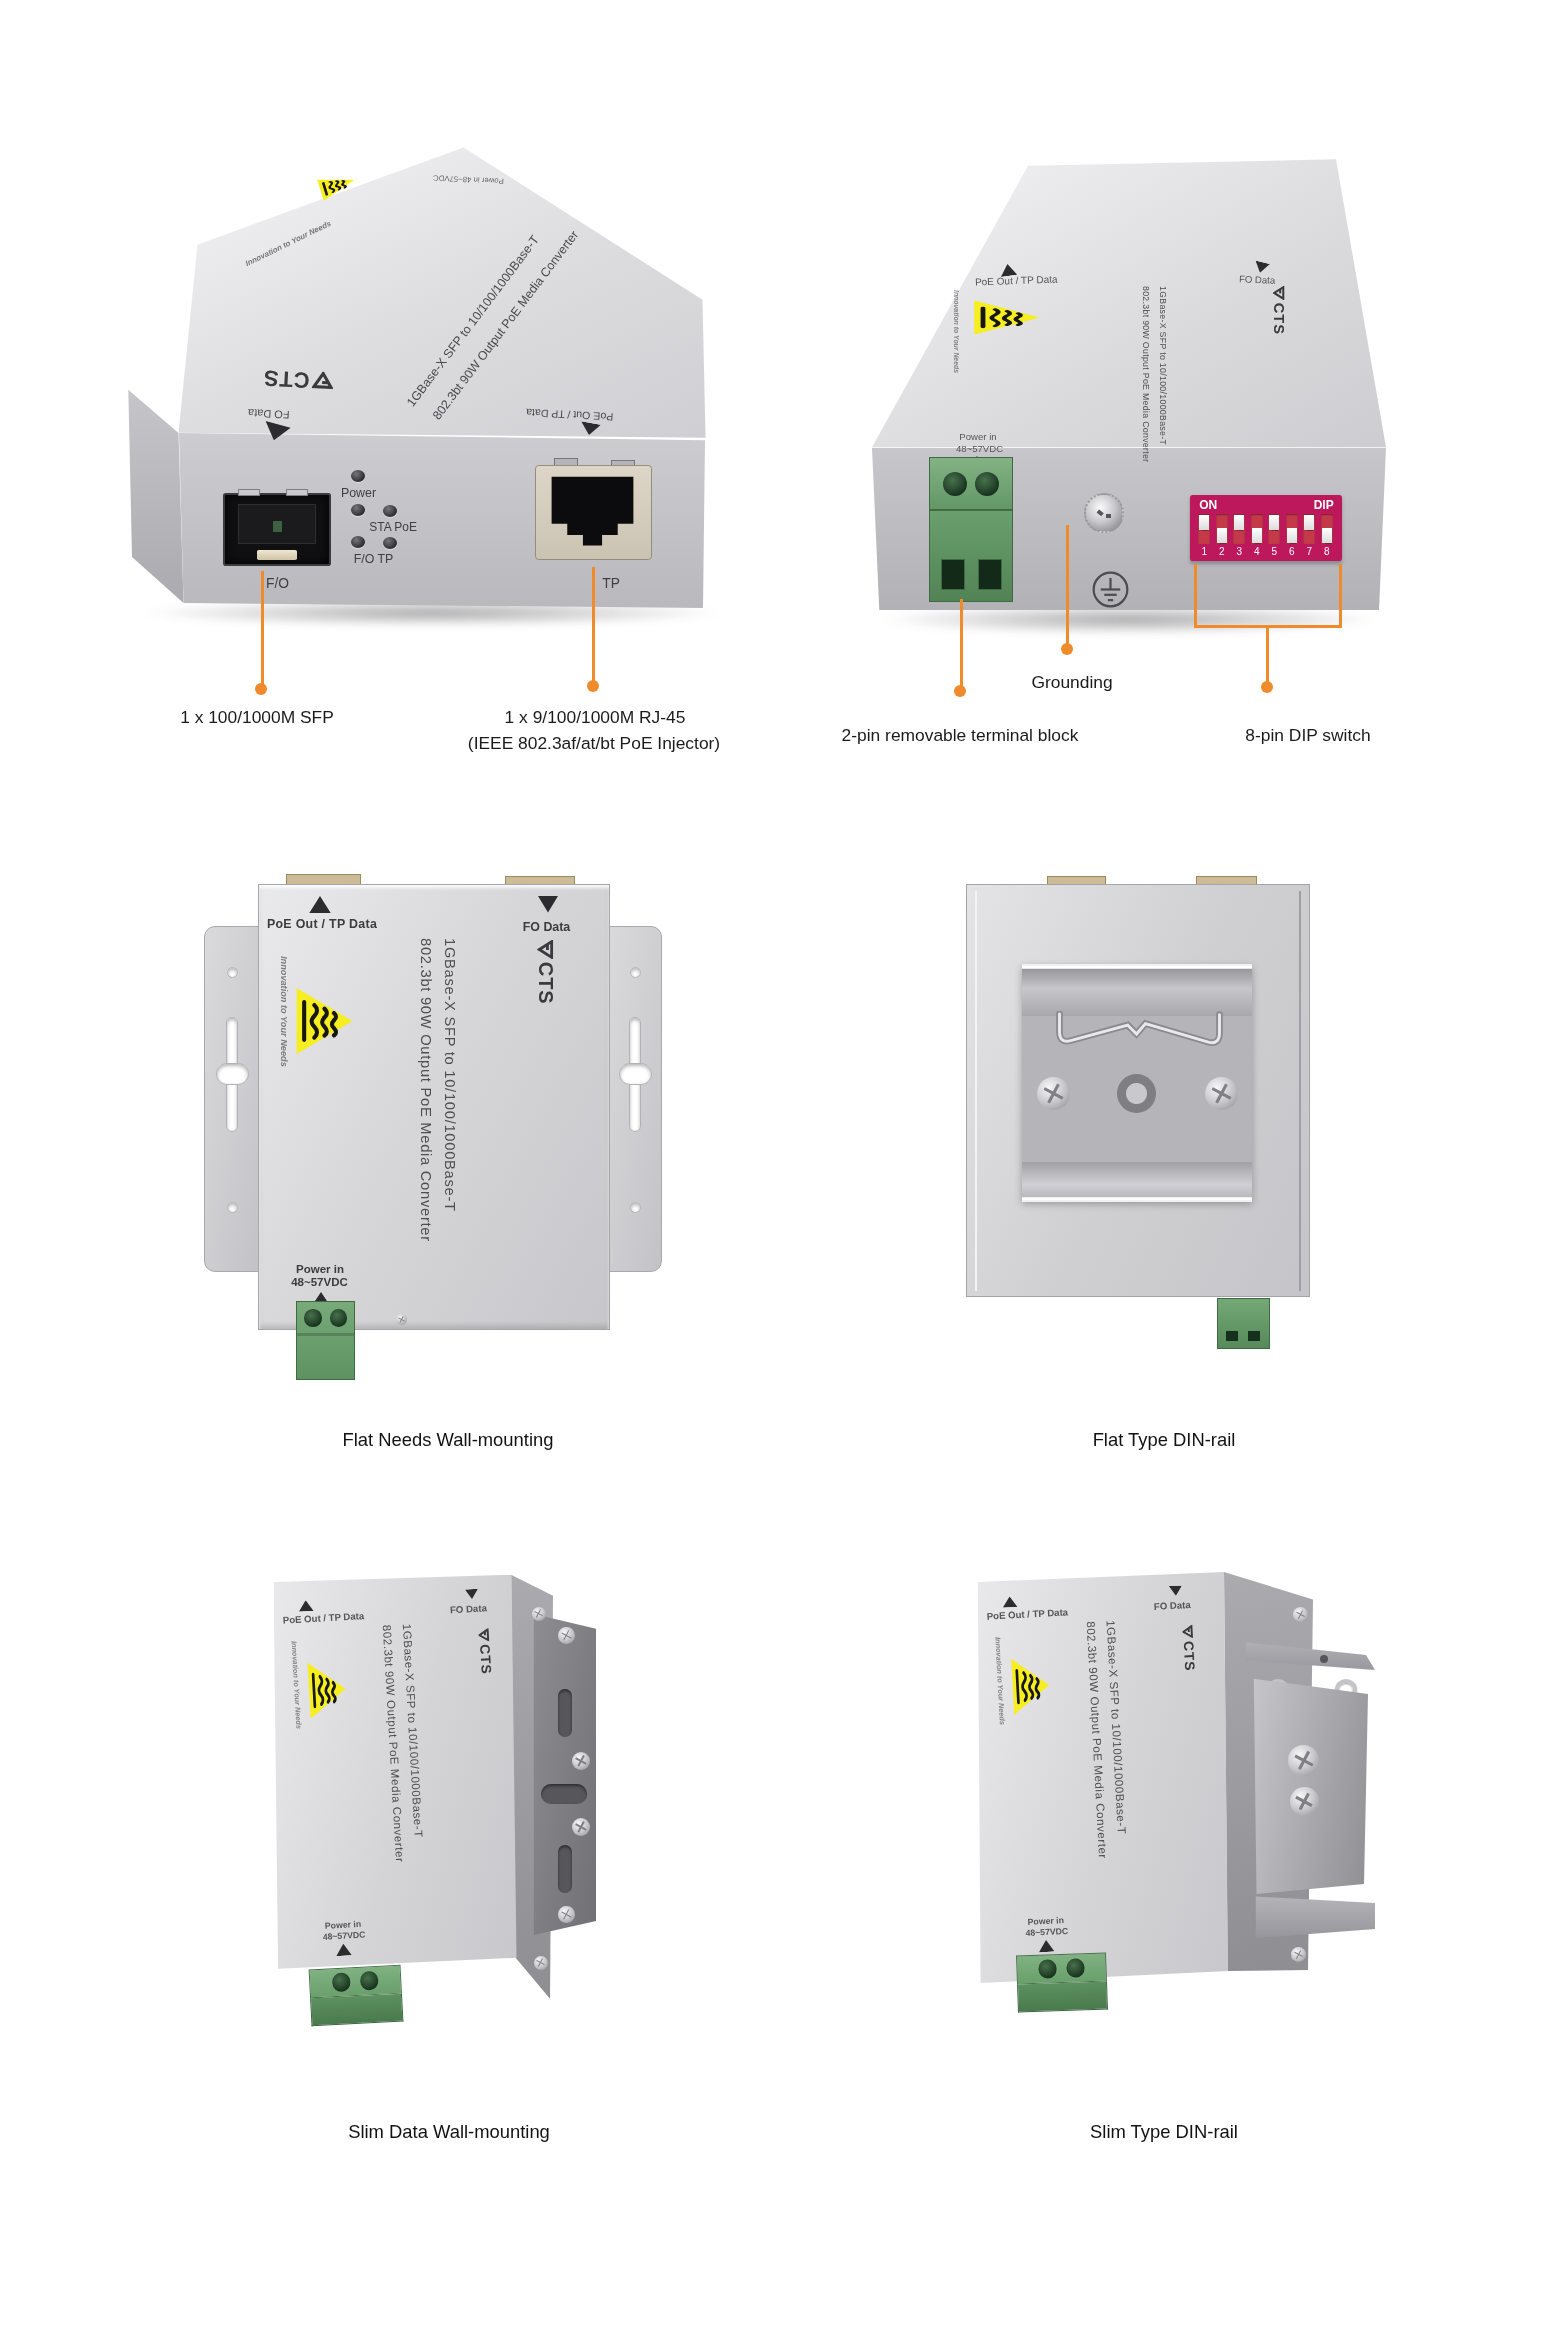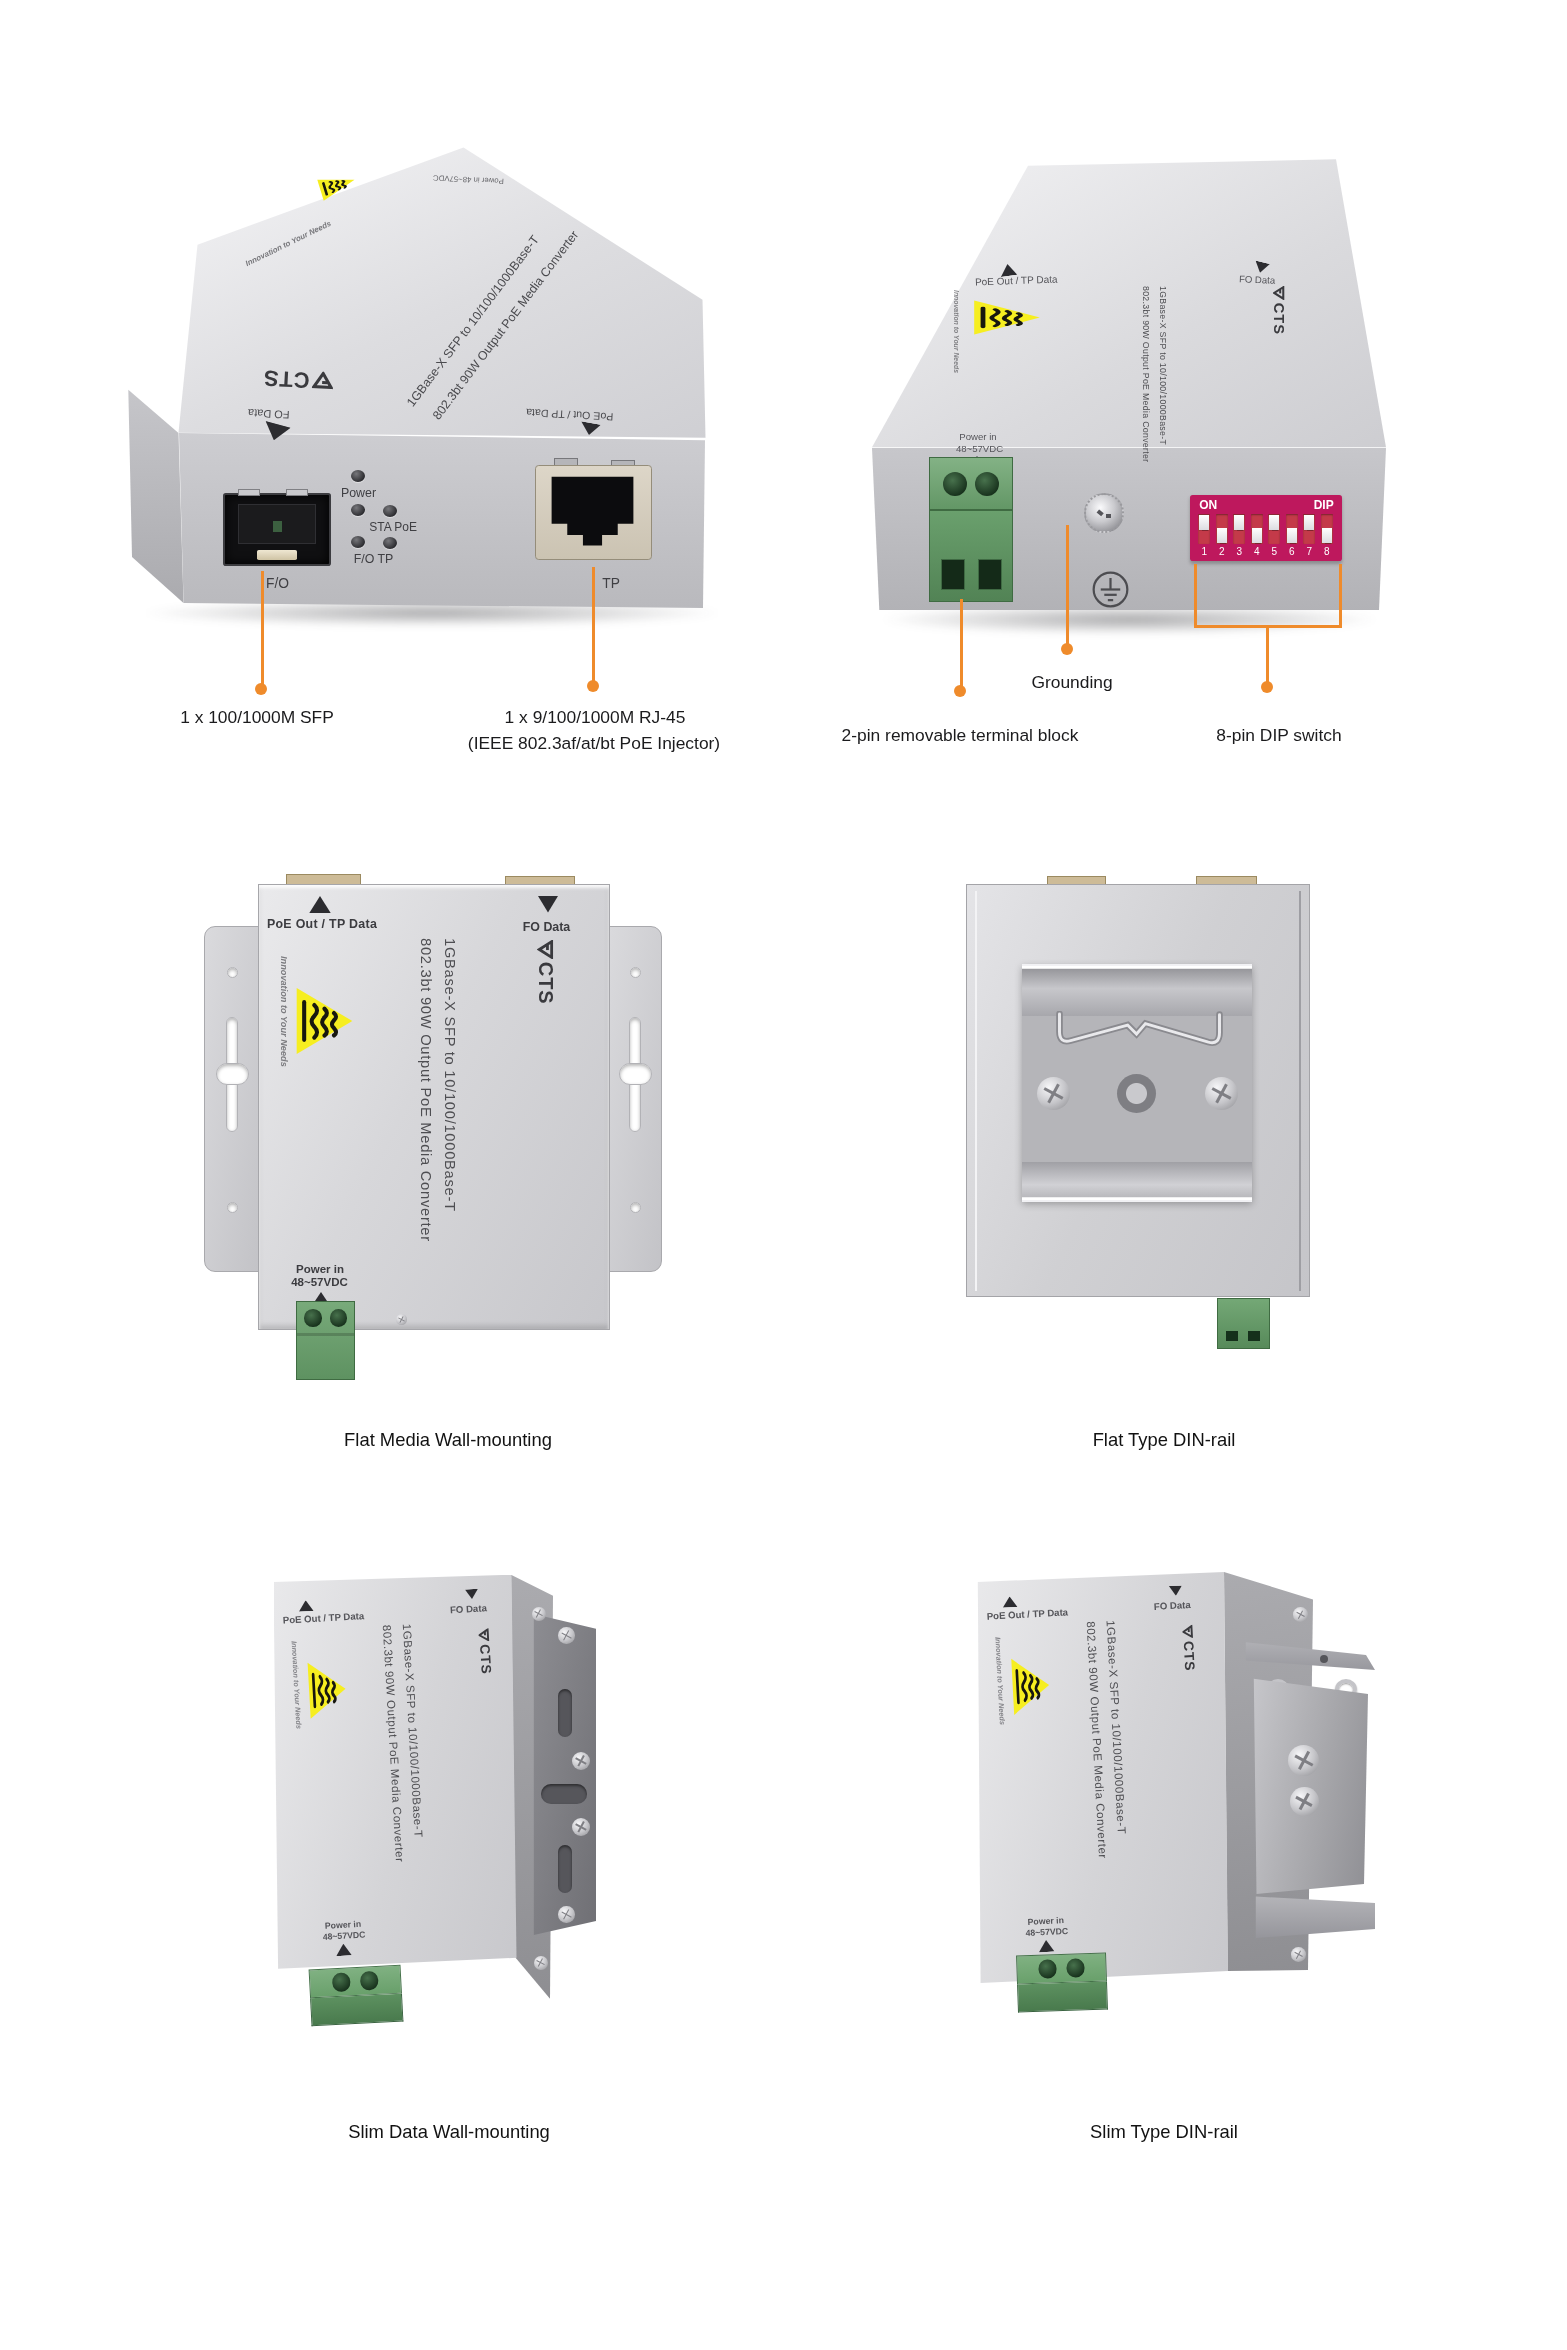--- a/index.html
+++ b/index.html
@@ -268,21 +268,21 @@
 
   <span class="cline" style="left:1066px;top:525px;height:121px"></span>
   <span class="cdot" style="left:1061px;top:643px"></span>
   <span class="lbl" style="left:1072px;top:672px">Grounding</span>
 
   <span class="cline" style="left:1194px;top:564px;height:64px"></span>
   <span class="cline" style="left:1339px;top:564px;height:64px"></span>
   <span class="clineh" style="left:1194px;top:625px;width:148px"></span>
   <span class="cline" style="left:1266px;top:625px;height:60px"></span>
   <span class="cdot" style="left:1261px;top:681px"></span>
-  <span class="lbl" style="left:1279px;top:725px">8-pin DIP switch</span>
+  <span class="lbl" style="left:1308px;top:725px">8-pin DIP switch</span>
 
   <div id="devC">
     <span class="tab" style="left:89px;top:-2.8px;width:75px"></span>
     <span class="tab" style="left:308px;top:-0.9px;width:70px"></span>
     <div class="ear l" style="left:7.3px;top:49px">
       <span class="cutout" style="left:22px;top:40px;width:11px;height:11px;border-radius:50%"></span>
       <span class="cutout" style="left:21px;top:90px;width:12px;height:115px;border-radius:7.3px"></span>
       <span class="cutout" style="left:11px;top:136px;width:33px;height:22px;border-radius:11px"></span>
       <span class="cutout" style="left:22px;top:275px;width:11px;height:11px;border-radius:50%"></span>
     </div>
@@ -341,21 +341,21 @@
     </svg>
     <span class="screw" style="left:82px;top:200px;width:33px;height:33px"></span>
     <span class="hub" style="left:162px;top:197px"></span>
     <span class="screw" style="left:250px;top:200px;width:33px;height:33px"></span>
     <div class="termD">
       <i style="left:8.3px"></i>
       <i style="left:30px"></i>
     </div>
   </div>
 
-  <span class="cap" style="left:448px;top:1429px">Flat Media Wall-mounting</span>
+  <span class="cap" style="left:448px;top:1429px">Flat Needs Wall-mounting</span>
   <span class="cap" style="left:1164px;top:1429px">Flat Type DIN-rail</span>
 
   <div id="devE">
     <div class="sside" style="left:254px;top:13.8px;width:42px;height:424px;clip-path:polygon(0 0,42px 21px,39px 424px,4.6px 383px)"></div>
     <div class="splate" style="left:275px;top:53px;width:66px;height:323px;clip-path:polygon(1.8px 0,64px 14.7px,64px 307px,1.8px 321px)">
       <span class="screw" style="left:26px;top:13px;width:16.5px;height:16.5px"></span>
       <span class="capv" style="left:26px;top:75px;width:13.8px;height:48px"></span>
       <span class="screw" style="left:40px;top:138px;width:18.4px;height:18.4px"></span>
       <span class="capv" style="left:9.2px;top:170px;width:46px;height:20px"></span>
       <span class="screw" style="left:40px;top:204px;width:18.4px;height:18.4px"></span>

